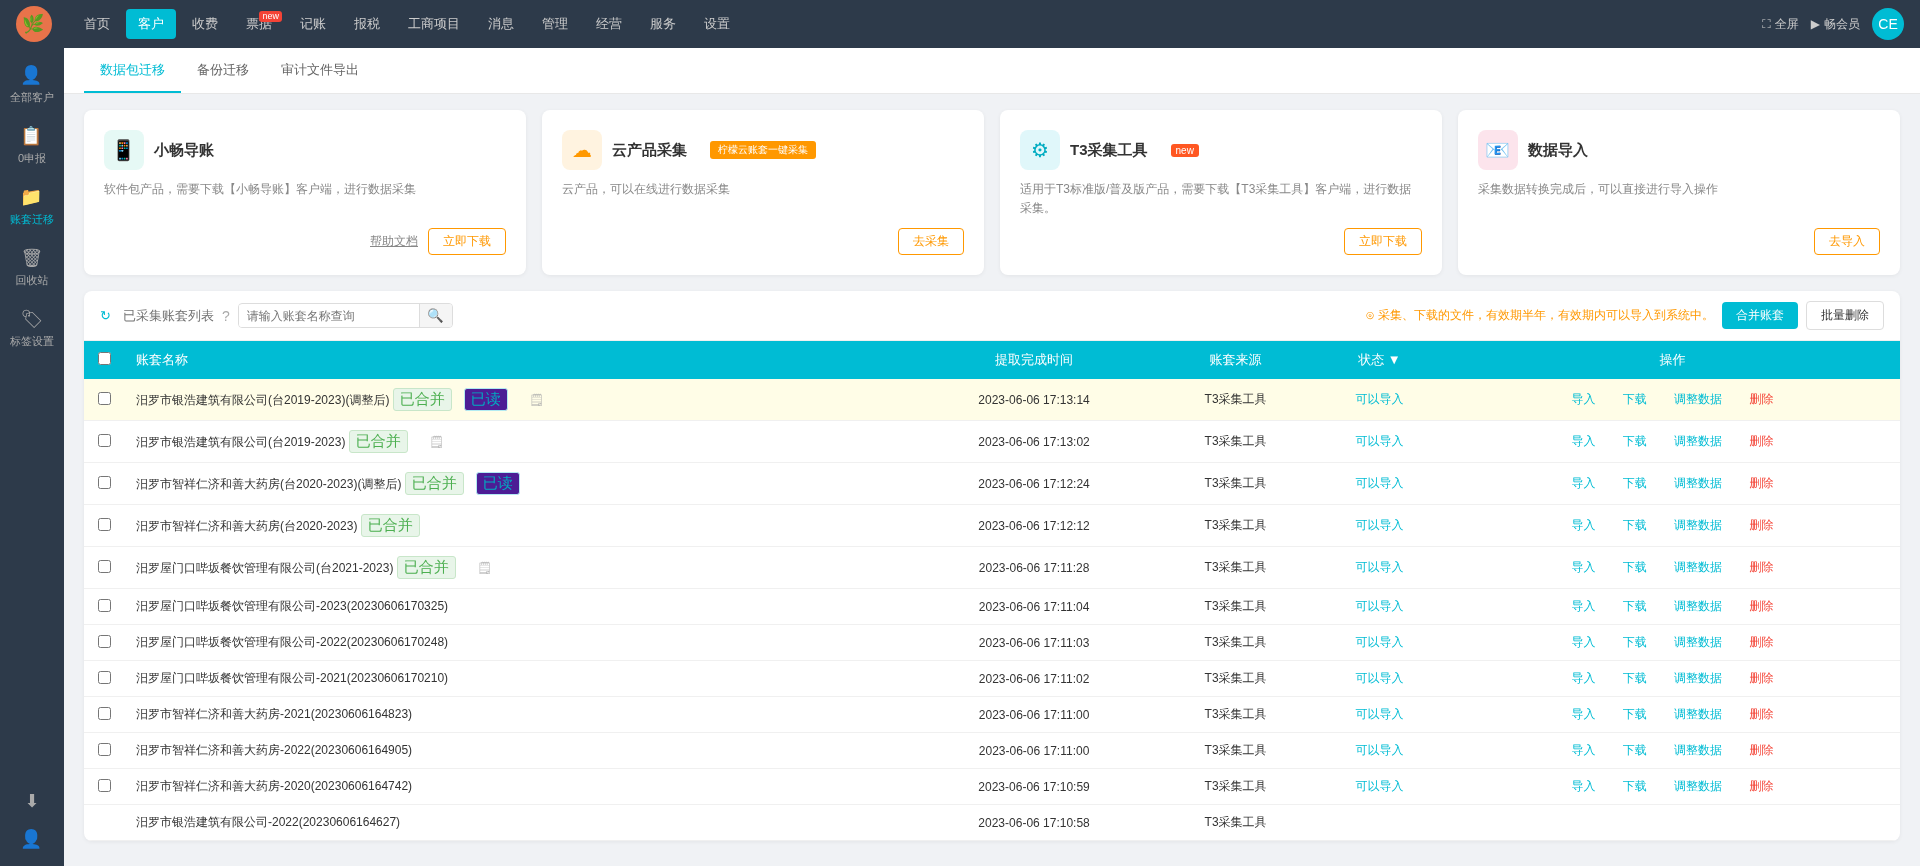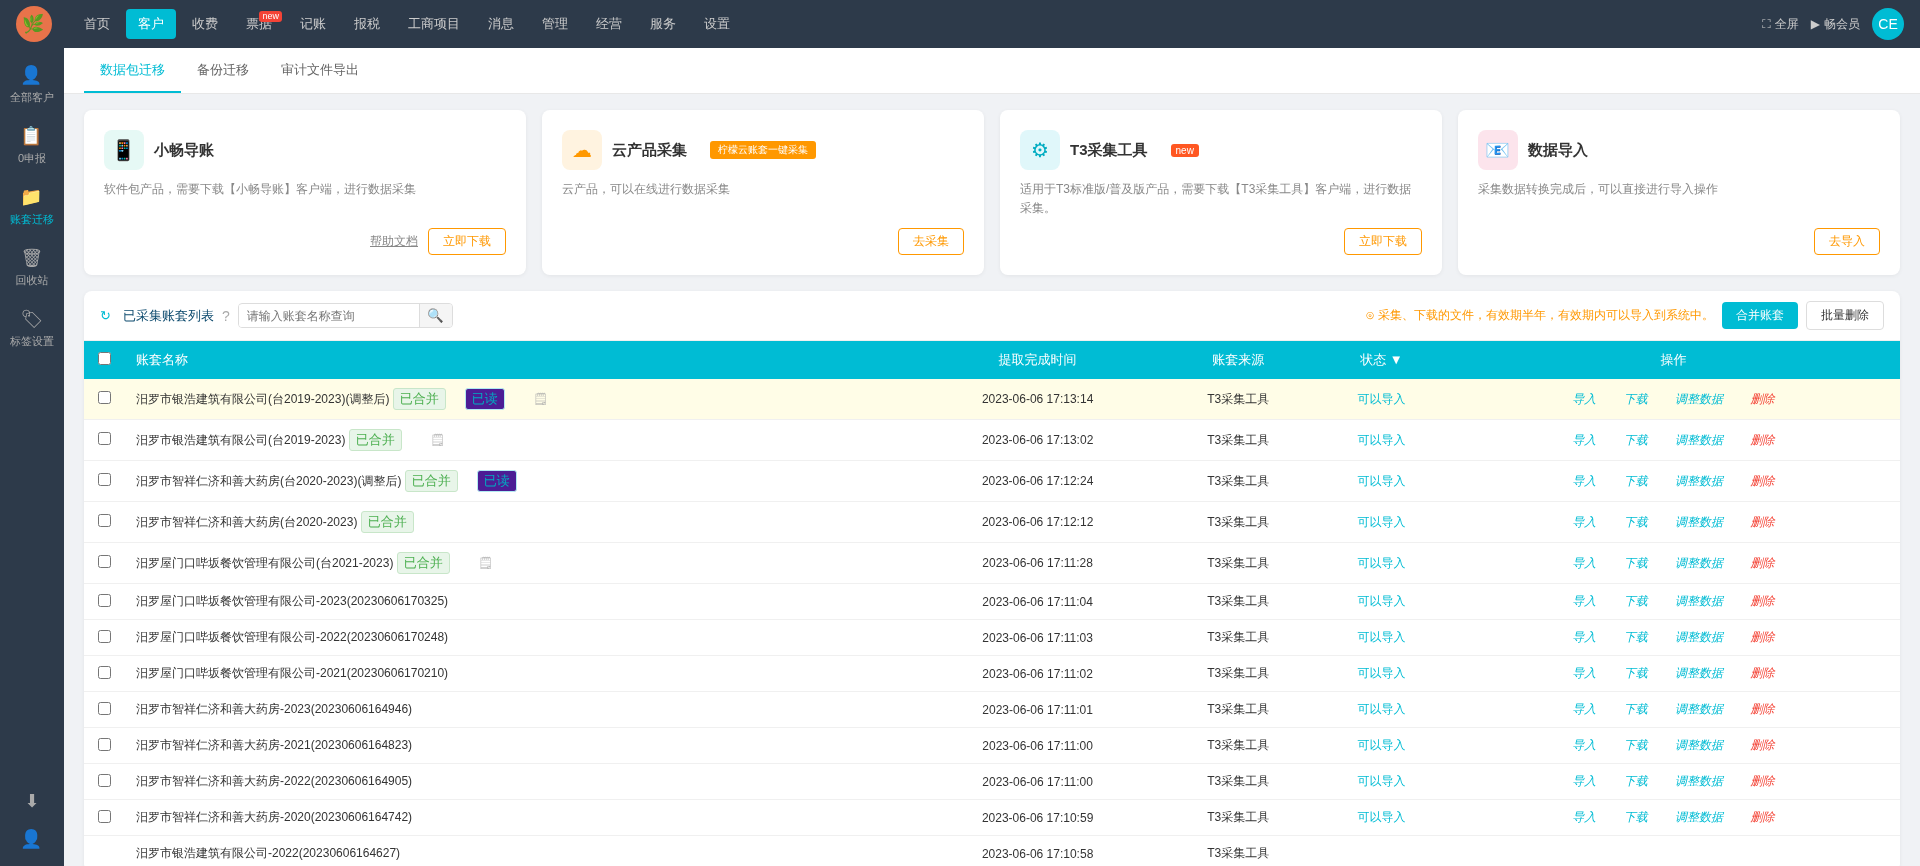--- a/index.html
+++ b/index.html
@@ -226,21 +226,21 @@
     }
     .table-toolbar {
       display: flex; align-items: center; justify-content: space-between;
       padding: 10px 16px;
       border-bottom: 1px solid #f0f0f0;
     }
     .table-toolbar-left {
       display: flex; align-items: center; gap: 8px;
     }
     .toolbar-title {
-      font-size: 13px; color: #0c4a6e; font-weight: 500;
+      font-size: 13px; color: #737373; font-weight: 500;
     }
     .help-icon {
       color: #aaa; cursor: pointer; font-size: 14px;
     }
     .search-box {
       display: flex; align-items: center;
       border: 1px solid #ddd;
       border-radius: 4px;
       overflow: hidden;
     }
@@ -311,29 +311,28 @@
     }
     .data-table td:nth-child(2) { text-align: left; }
     .data-table tbody tr.highlight { background: #fffde7; }
     .status-badge {
       color: #00bcd4;
     }
     .action-link {
       color: #00bcd4;
       cursor: pointer;
       margin: 0 12px;
-      font-style: italic;
     }
     .action-link.danger { color: #f44336; }
     .tag-badge {
       display: inline-block;
       padding: 1px 6px;
       border-radius: 3px;
-      font-size: 13px;
-      margin-right: 19px;
+      font-size: 15px;
+      margin-right: 12px;
     }
     .tag-green { background: #e8f5e9; color: #4caf50; border: 1px solid #c8e6c9; }
     .tag-teal { background: #4c1d95; color: #00acc1; border: 1px solid #b2ebf2; }
     .file-icon { color: #aaa; margin-left: 6px; }
     .refresh-icon { margin-right: 4px; cursor: pointer; color: #00bcd4; }
 
     
     .scroll-content::-webkit-scrollbar { width: 6px; }
     .scroll-content::-webkit-scrollbar-thumb { background: #ccc; border-radius: 3px; }
   </style>
@@ -600,33 +599,20 @@
                 <td><span class="status-badge">可以导入</span></td>
                 <td>
     <span class="action-link">导入</span>
     <span class="action-link">下载</span>
     <span class="action-link">调整数据</span>
     <span class="action-link danger">删除</span>
   </td>
               </tr>
               <tr>
                 <td><input type="checkbox" style=""></td>
-                <td>汨罗市智祥仁济和善大药房-2023(20230606164946)</td>
-                <td>2023-06-06 17:11:01</td>
-                <td>T3采集工具</td>
-                <td><span class="status-badge">可以导入</span></td>
-                <td>
-    <span class="action-link">导入</span>
-    <span class="action-link">下载</span>
-    <span class="action-link">调整数据</span>
-    <span class="action-link danger">删除</span>
-  </td>
-              </tr>
-              <tr>
-                <td><input type="checkbox" style=""></td>
                 <td>汨罗市智祥仁济和善大药房-2021(20230606164823)</td>
                 <td>2023-06-06 17:11:00</td>
                 <td>T3采集工具</td>
                 <td><span class="status-badge">可以导入</span></td>
                 <td>
     <span class="action-link">导入</span>
     <span class="action-link">下载</span>
     <span class="action-link">调整数据</span>
     <span class="action-link danger">删除</span>
   </td>

